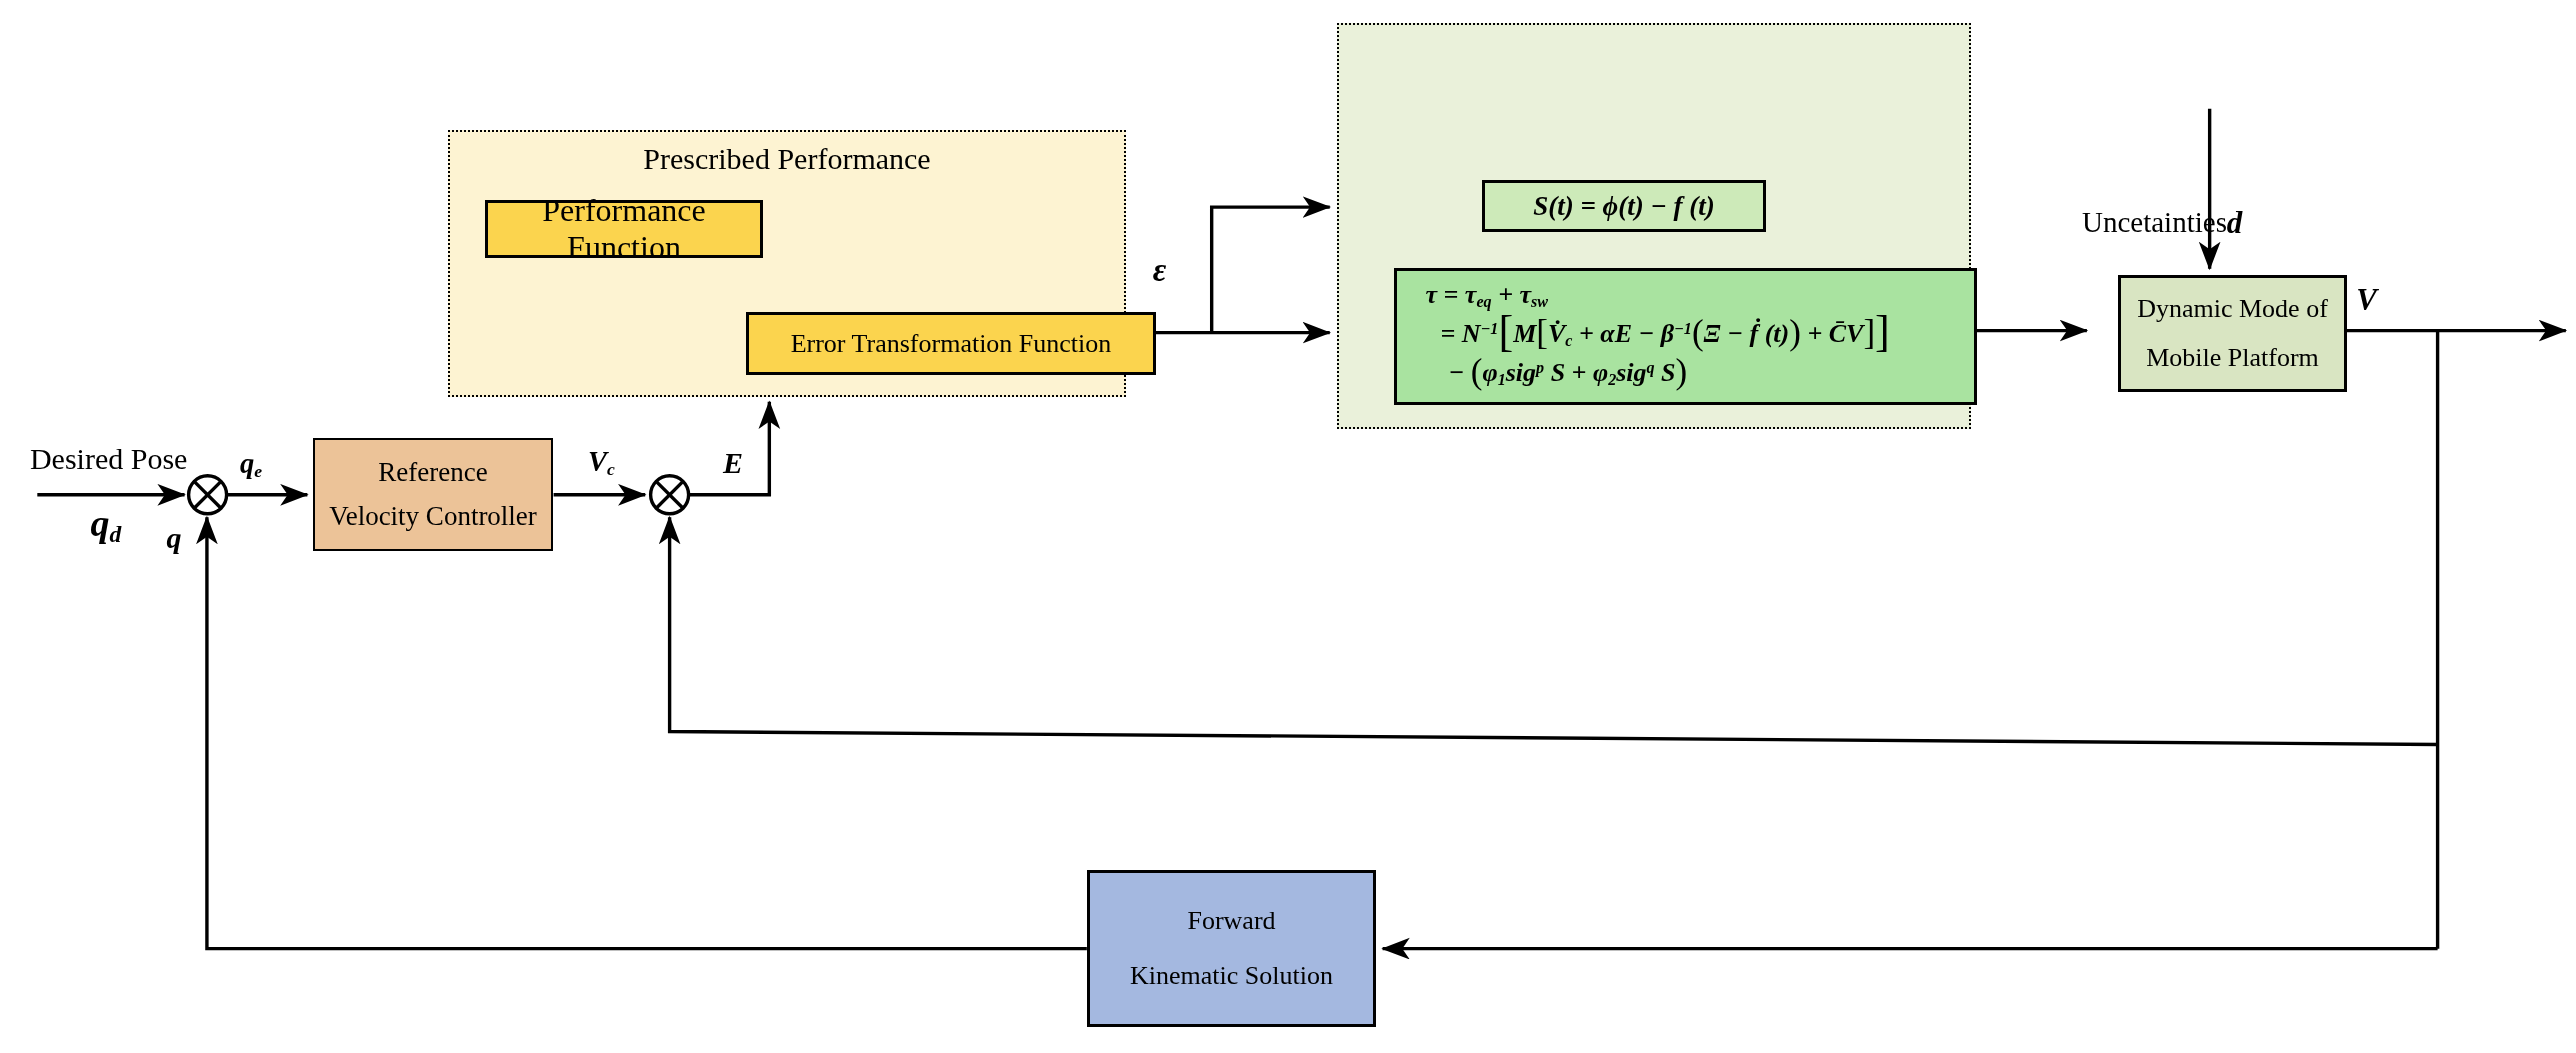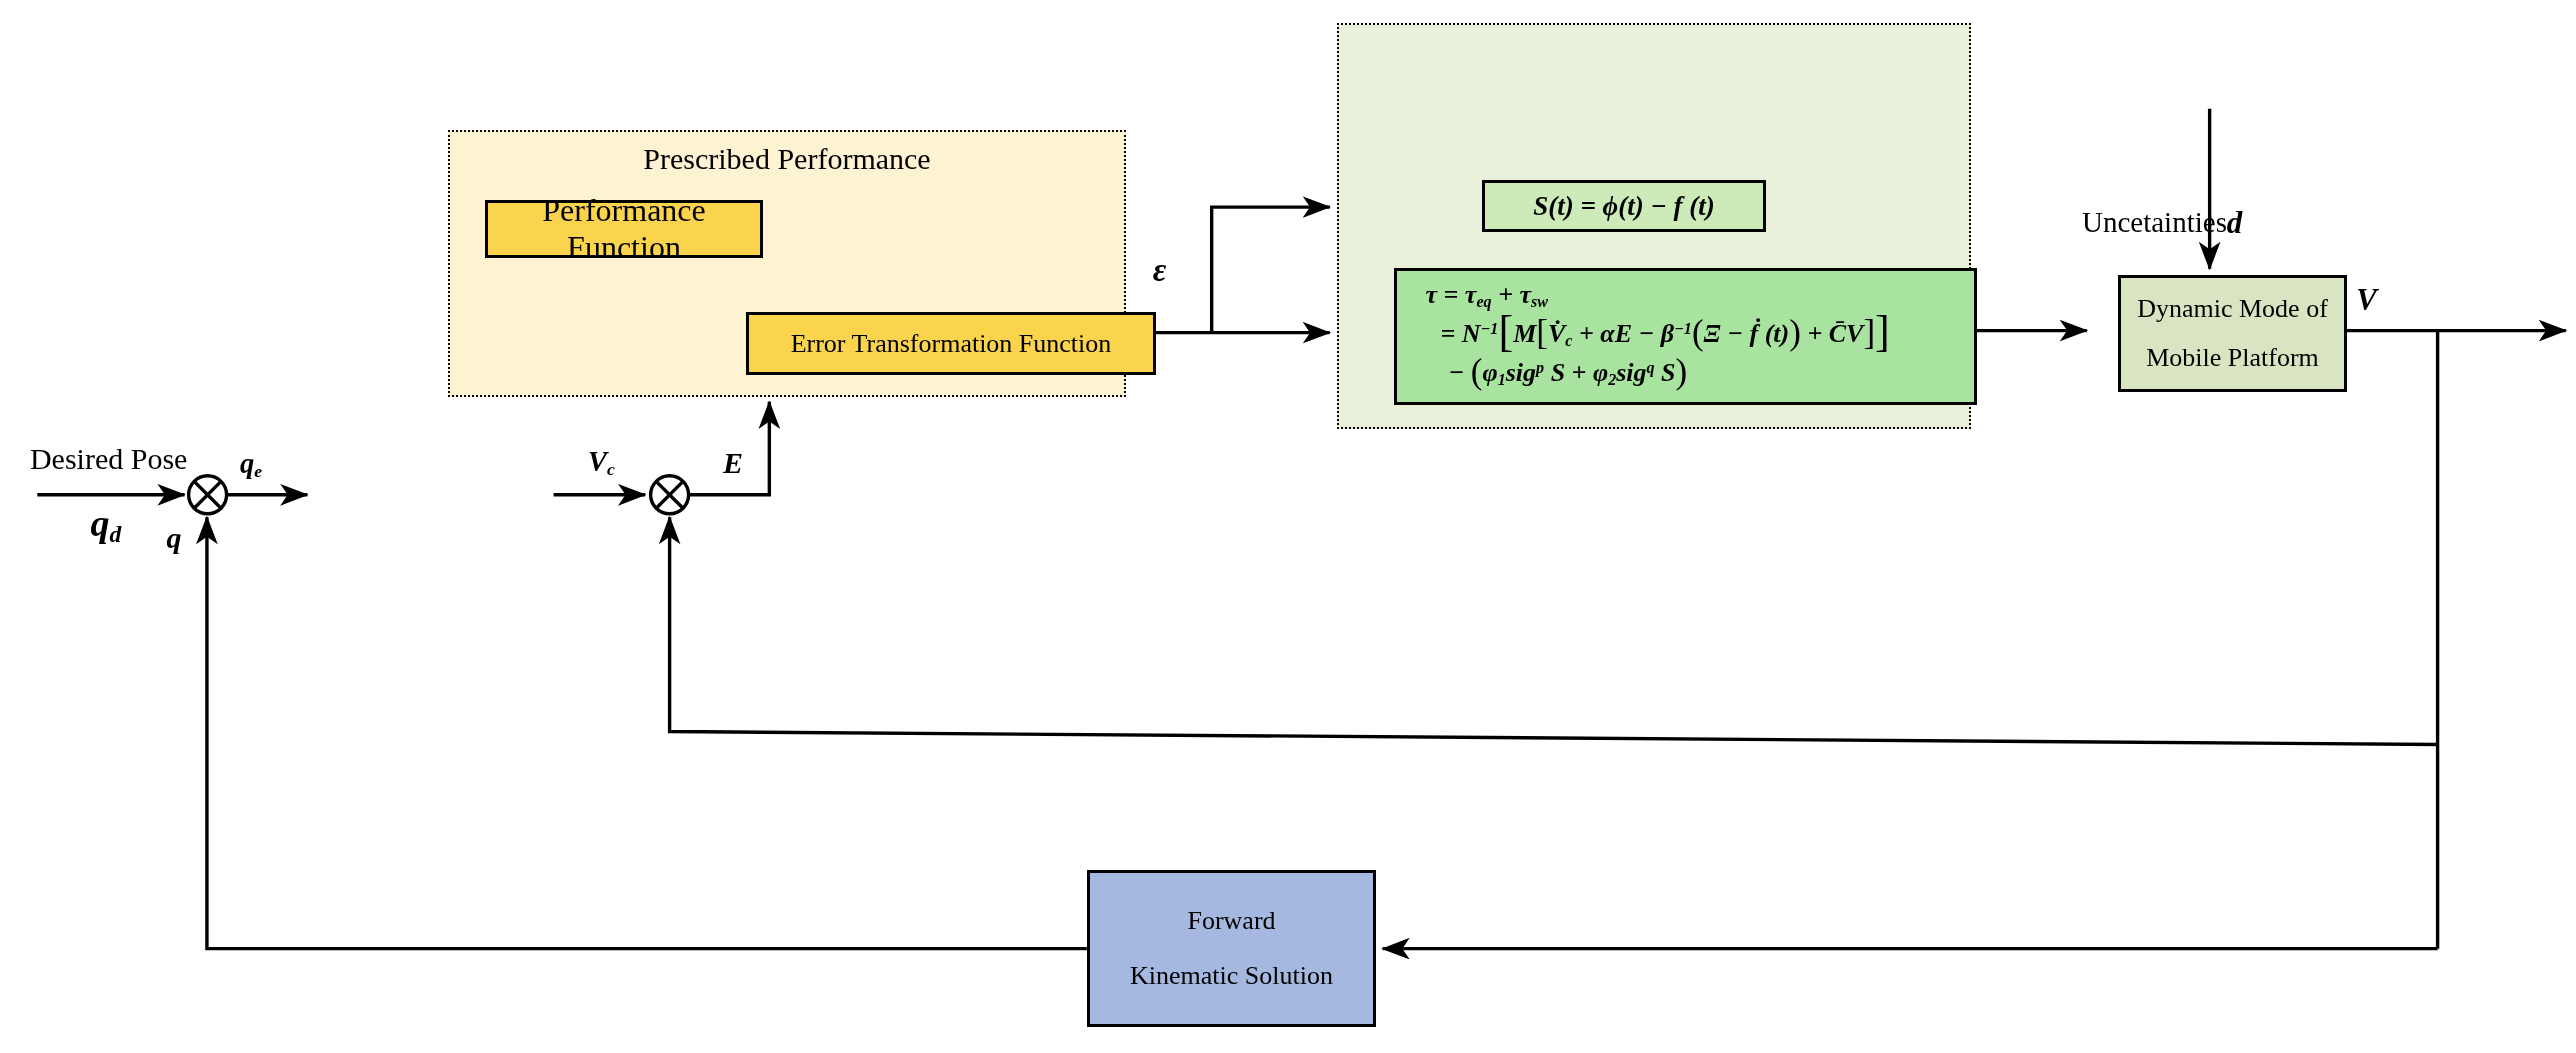--- a/index.html
+++ b/index.html
@@ -108,20 +108,24 @@
   <div class="dashedbox" id="ft-box"></div>
   <div class="block math" id="s-box">
     <span class="eq-line"><span>S(t) = ϕ(t) − f (t)</span></span>
   </div>
   <div class="block math" id="tau-box">
     <div class="eq-line" style="margin-left:0;"><span>τ = τ</span><span class="sub">eq</span><span> + τ</span><span class="sub">sw</span></div>
     <div class="eq-line" style="margin-left:15px;"><span>= N</span><span class="sup">−1</span><span class="big2">[</span><span>M</span><span class="big">[</span><span>V̇</span><span class="sub">c</span><span> + αE − β</span><span class="sup">−1</span><span class="big">(</span><span>Ξ − ḟ (t)</span><span class="big">)</span><span> + C̄V</span><span class="big">]</span><span class="big2">]</span></div>
     <div class="eq-line" style="margin-left:23px;"><span>− </span><span class="big">(</span><span>φ</span><span class="sub">1</span><span>sig</span><span class="sup">p</span><span> S + φ</span><span class="sub">2</span><span>sig</span><span class="sup">q</span><span> S</span><span class="big">)</span></div>
   </div>
 
+  <div class="block t40" id="rvc-box">
+    <div>Reference</div>
+    <div>Velocity Controller</div>
+  </div>
 
   <div class="block" id="dm-box">
     <div class="dmline">Dynamic Mode of</div>
     <div class="dmline">Mobile Platform</div>
   </div>
 
   <div class="block" id="fks-box">
     <div class="fksline">Forward</div>
     <div class="fksline">Kinematic Solution</div>
   </div>

